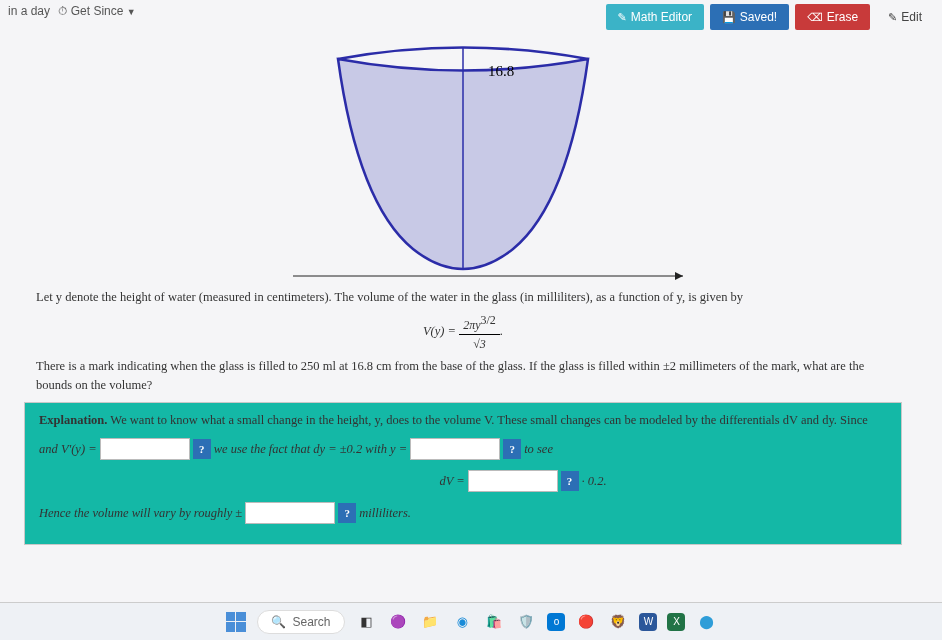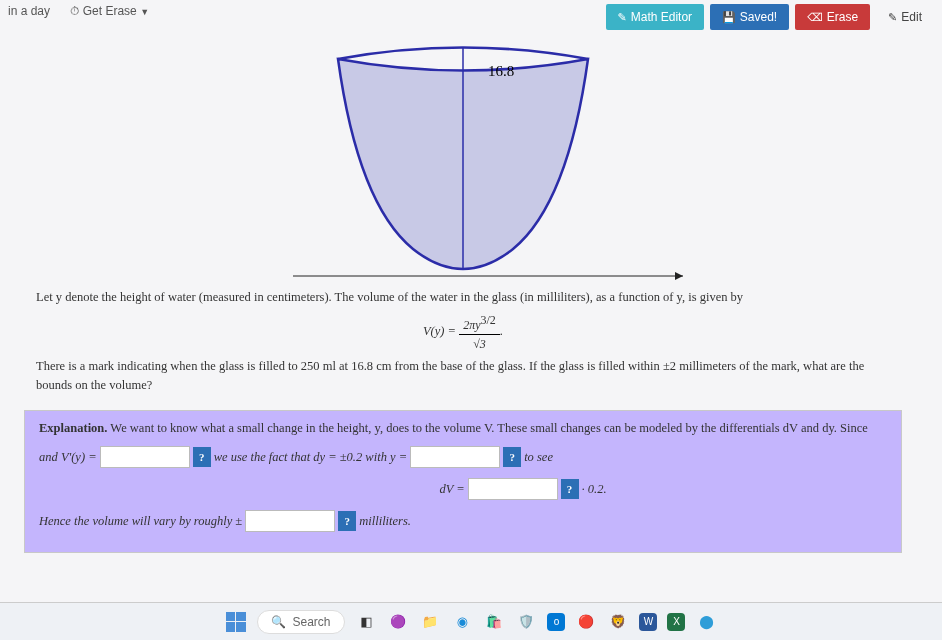--- a/index.html
+++ b/index.html
@@ -15,21 +15,21 @@
     }
     .top-bar {
       display: flex;
       justify-content: space-between;
       align-items: flex-start;
       padding: 4px 8px;
     }
     .top-left {
       display: flex;
       align-items: center;
-      gap: 20px;
+      gap: 8px;
       font-size: 12px;
       color: #555;
     }
     .top-left .link { cursor: pointer; }
     .top-left .dropdown-arrow { font-size: 9px; }
     .top-right {
       display: flex;
       gap: 6px;
     }
     .btn {
@@ -74,23 +74,23 @@
       display: inline-block;
       text-align: center;
       vertical-align: middle;
       font-size: 12px;
     }
     .frac .num { display:block; border-bottom: 1px solid #000; padding: 0 4px; }
     .frac .den { display:block; padding: 0 4px; }
     .sup { font-size: 12px; vertical-align: super; }
     .explanation-box {
       border: 1px solid #c8c8c8;
-      background: #c4b5fd;
+      background: #14b8a6;
       padding: 10px 14px;
-      margin-top: 16px;
+      margin-top: 8px;
       font-family: 'Times New Roman', serif;
       font-size: 12.5px;
     }
     .explanation-box strong { font-weight: bold; }
     .input-line {
       display: flex;
       align-items: center;
       gap: 3px;
       margin: 10px 0;
       flex-wrap: wrap;
@@ -159,21 +159,21 @@
     .win-logo div { background: #4a8fd8; }
   </style>
 </head>
 <body>
 
 <div class="top-bar">
   <div class="top-left">
     <span class="link">in a day</span>
     <span class="link">
       <span>⏱</span>
-      <span>Get Erase</span>
+      <span>Get Since</span>
       <span class="dropdown-arrow">▼</span>
     </span>
   </div>
   <div class="top-right">
     <div class="btn btn-teal">
       <span class="icon-sm">✎</span>
       <span>Math Editor</span>
     </div>
     <div class="btn btn-blue">
       <span class="icon-sm">💾</span>

